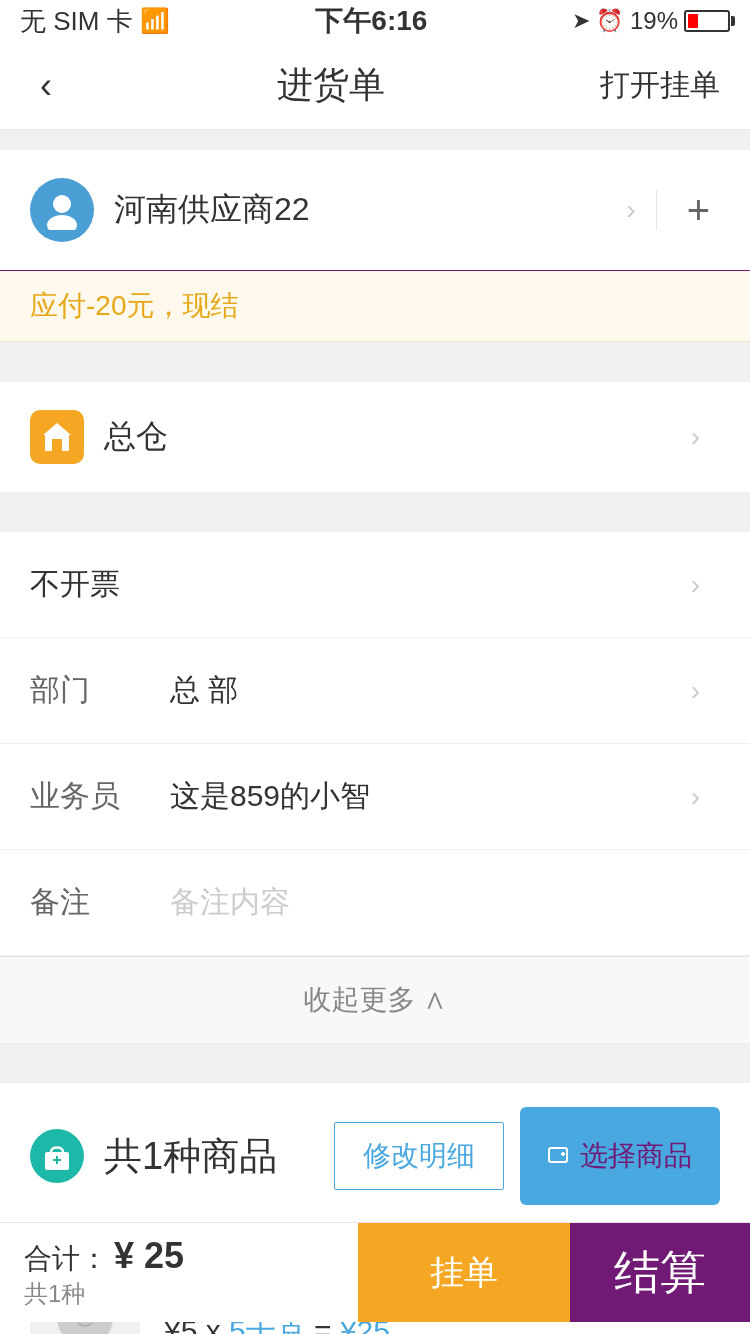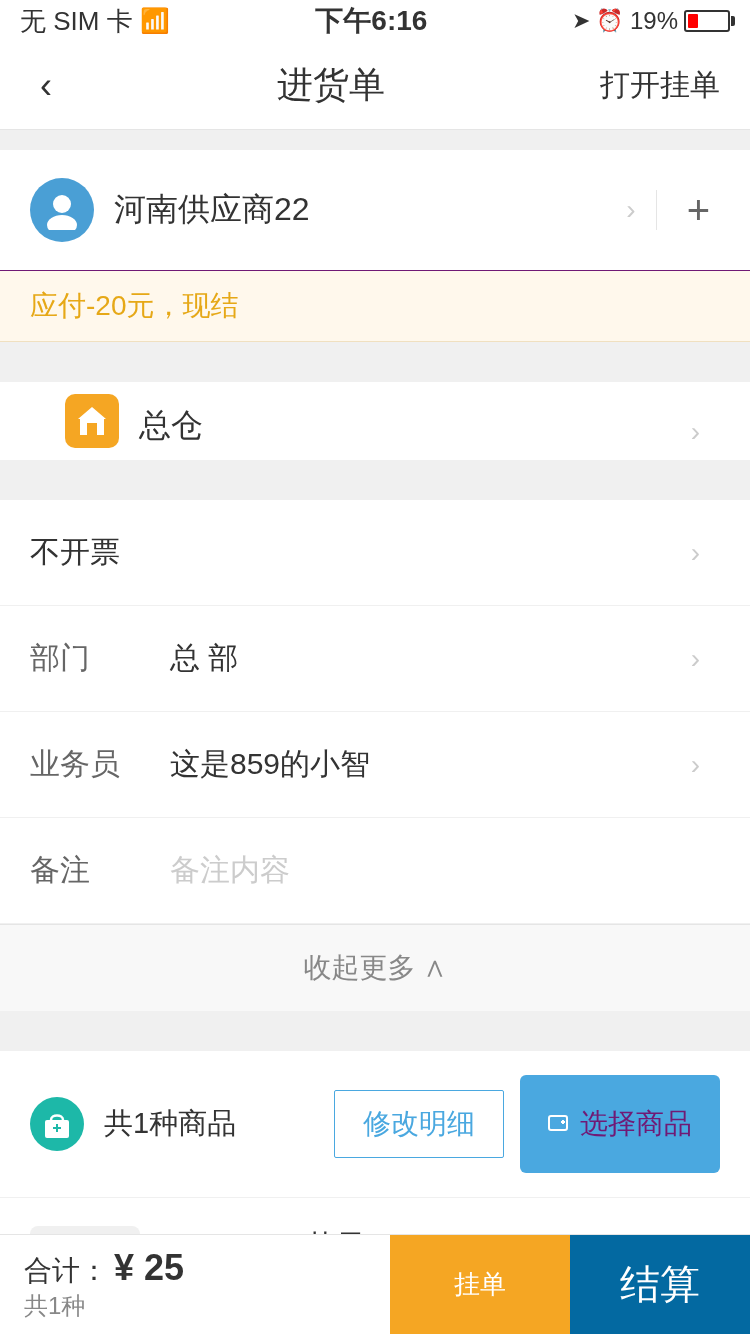--- a/index.html
+++ b/index.html
@@ -133,24 +133,23 @@
       padding: 16px 30px;
       font-size: 28px;
       color: #e6a817;
       border-top: 1px solid #701a75;
       border-bottom: 1px solid #f0e0c0;
     }
 
     
     .warehouse-row {
       display: flex;
-      align-items: flex-end;
-      padding: 12px 30px;
-      background: #fff;
-      margin-left: 35px;
+      align-items: center;
+      padding: 28px 30px;
+      background: #fff;
     }
     .warehouse-icon {
       width: 54px;
       height: 54px;
       background: #f5a623;
       border-radius: 10px;
       display: flex;
       align-items: center;
       justify-content: center;
       margin-right: 20px;
@@ -210,21 +209,21 @@
       height: 54px;
       background: #1db8a8;
       border-radius: 50%;
       display: flex;
       align-items: center;
       justify-content: center;
       margin-right: 20px;
     }
     .product-count {
       flex: 1;
-      font-size: 29px;
+      font-size: 38px;
       color: #333;
     }
     .btn-outline {
       border: 1px solid #4aa8e0;
       color: #4aa8e0;
       background: #fff;
       padding: 14px 28px;
       border-radius: 2px;
       font-size: 28px;
       cursor: pointer;
@@ -286,21 +285,21 @@
     .product-more {
       font-size: 32px;
       color: #aaa;
       padding: 10px;
       cursor: pointer;
     }
 
     
     .bottom-bar {
       position: fixed;
-      bottom: 0;
+      bottom: 12px;
       width: 750px;
       height: 100px;
       display: flex;
       align-items: stretch;
       background: #fff;
       border-top: 1px solid #e5e5e5;
     }
     .total-section {
       flex: 1;
       display: flex;
@@ -315,36 +314,36 @@
     .total-amount {
       font-size: 36px;
       font-weight: 600;
       color: #333;
     }
     .total-count {
       font-size: 24px;
       color: #888;
     }
     .btn-hang {
-      width: 180px;
+      width: 212px;
       background: #f5a623;
       color: #fff;
       border: none;
-      font-size: 26px;
+      font-size: 34px;
       cursor: pointer;
       display: flex;
       align-items: center;
       justify-content: center;
     }
     .btn-checkout {
       width: 180px;
-      background: #0369a1;
+      background: #701a75;
       color: #fff;
       border: none;
-      font-size: 40px;
+      font-size: 46px;
       cursor: pointer;
       display: flex;
       align-items: center;
       justify-content: center;
     }
 
     .wifi-icon { font-size: 24px; }
   </style>
 </head>
 <body>

